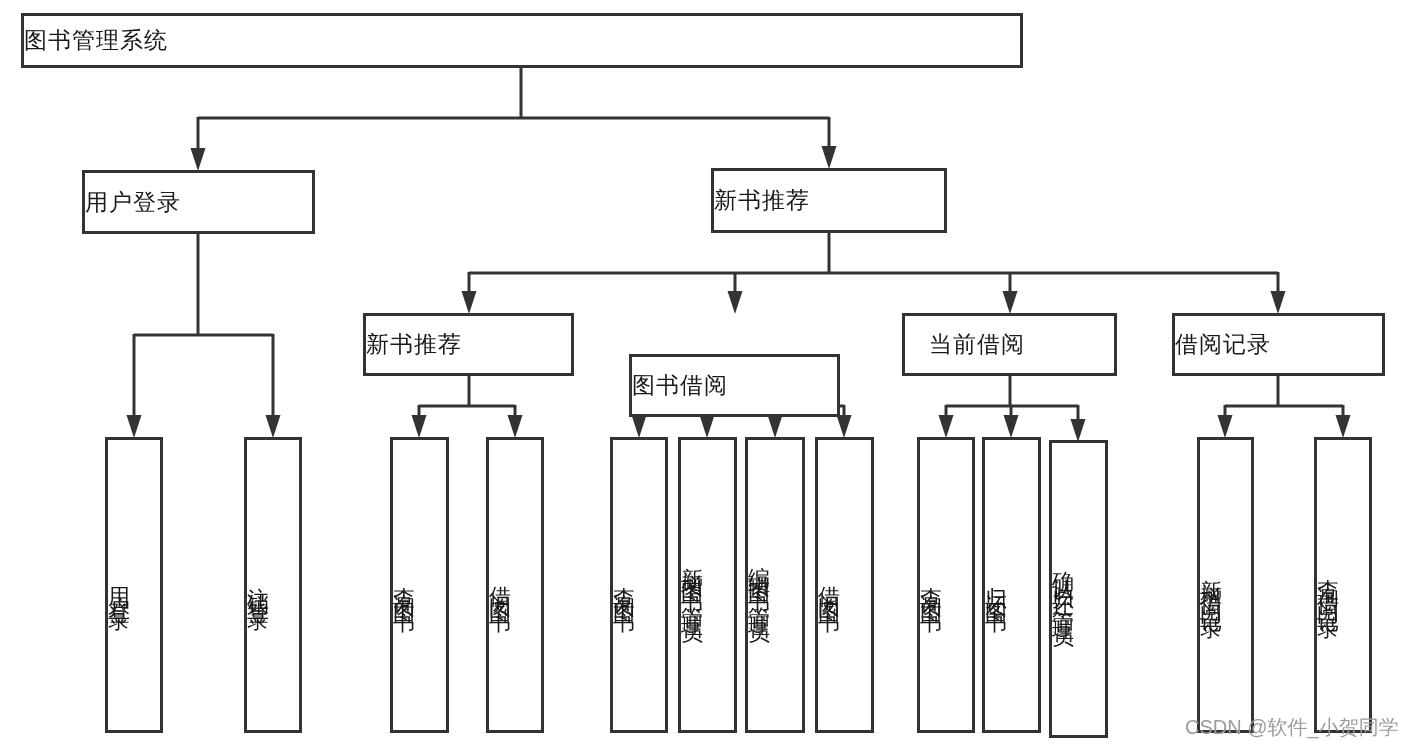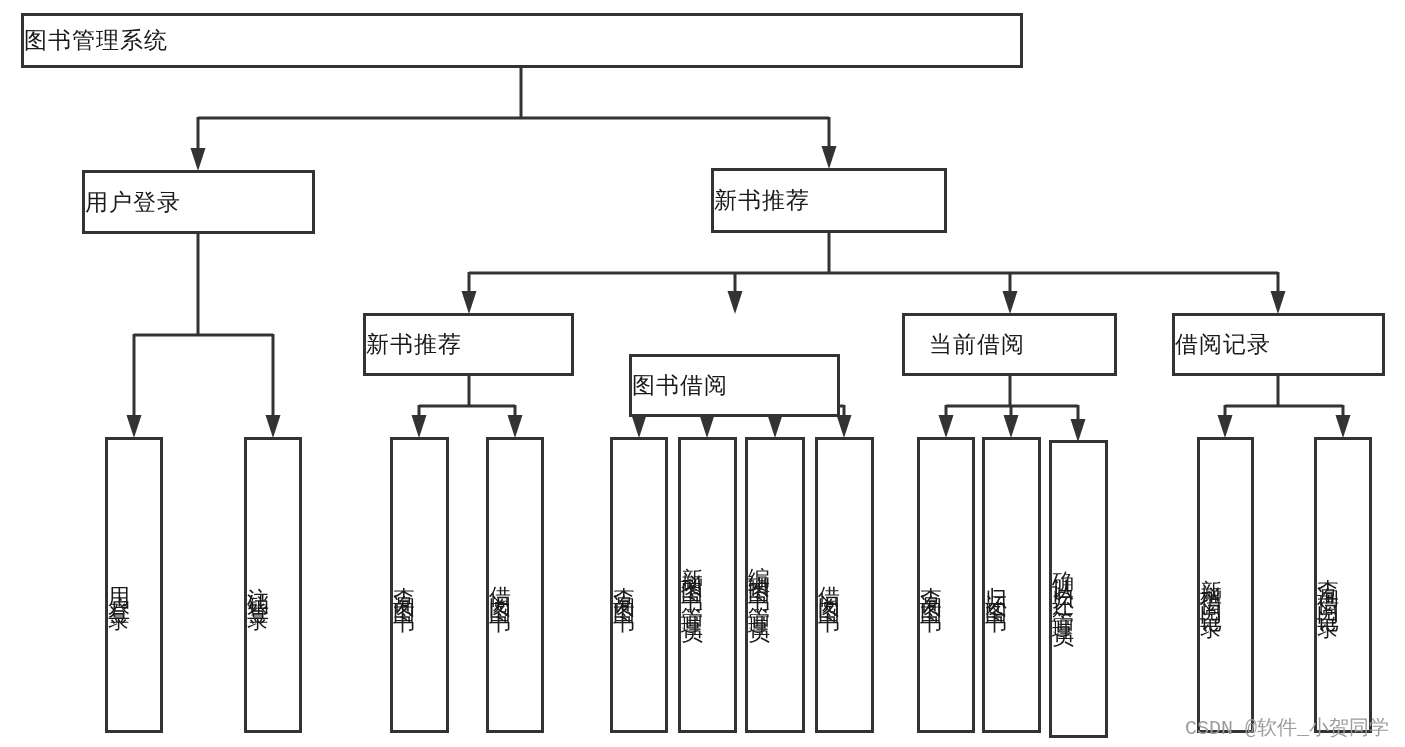--- a/index.html
+++ b/index.html
@@ -12,21 +12,21 @@
     position:absolute;background:#ffffff;border:3px solid #333333;
     display:flex;align-items:center;box-sizing:border-box;
   }
   .hbox{font-size:23px;letter-spacing:1px;}
   .vbox span{
     writing-mode:vertical-lr;text-orientation:mixed;
     font-size:22px;letter-spacing:8px;line-height:1;white-space:nowrap;
   }
   .watermark{
     position:absolute;left:1185px;top:714px;width:212px;
-    font-size:20px;color:#9c9ca0;white-space:nowrap;font-family:Liberation Mono, monospace;
+    font-size:20px;color:#9c9ca0;white-space:nowrap;
   }
 </style>
 </head>
 <body>
 
 <div class="stage">
 
   <svg class="wires" viewBox="0 0 1405 747" xmlns="http://www.w3.org/2000/svg">
     <g stroke="#333333" stroke-width="3" fill="none">
       <path d="M521 68 V118"></path>

